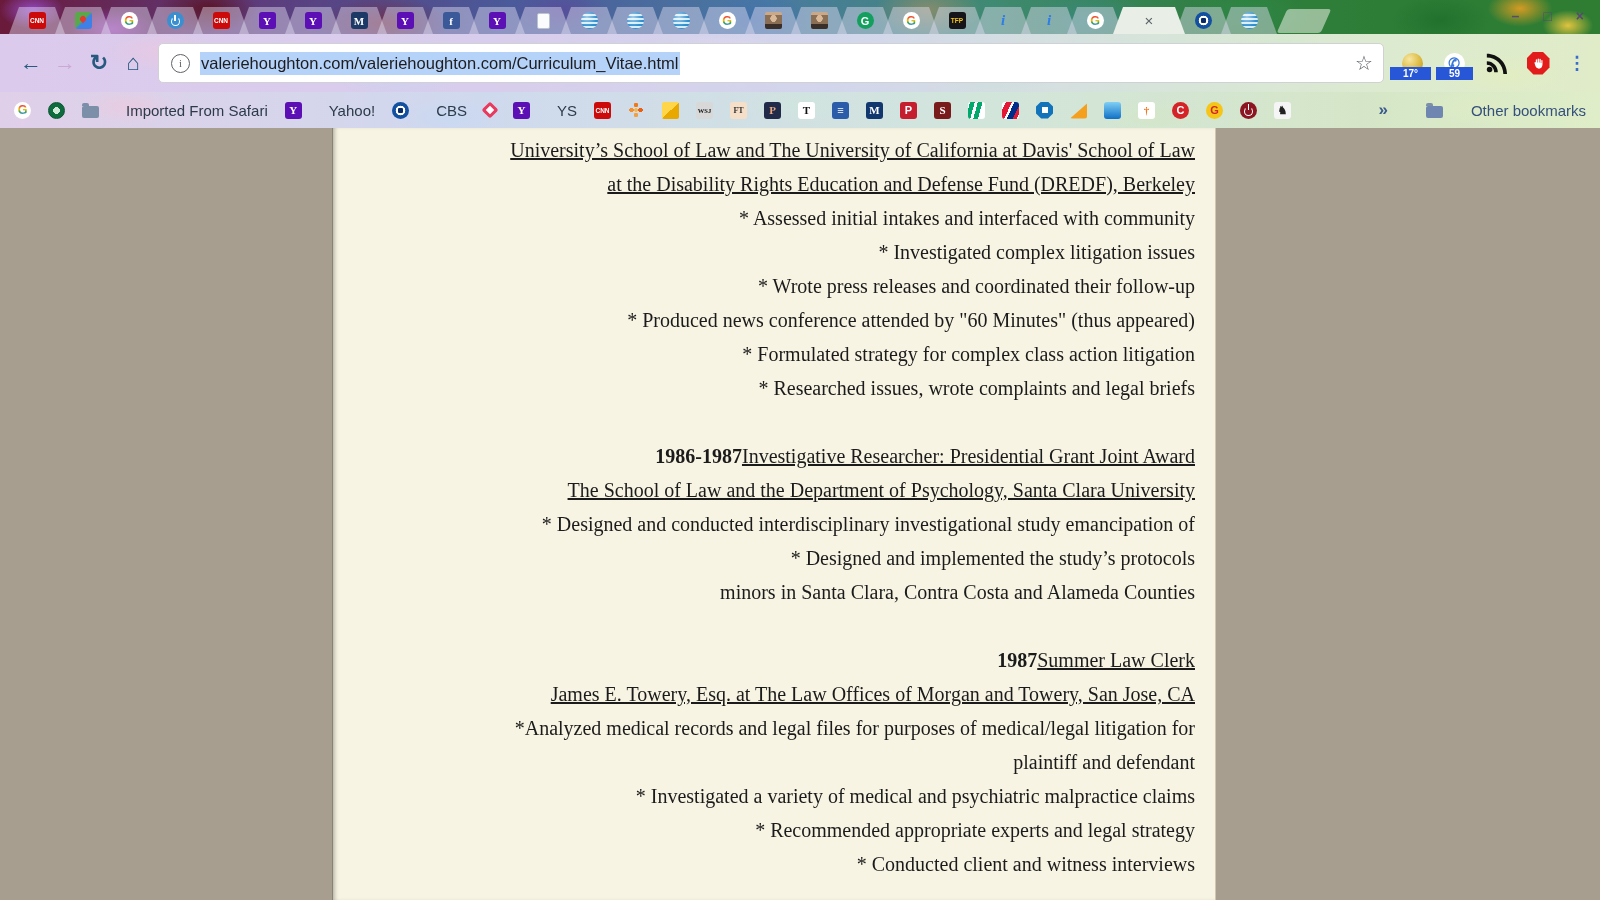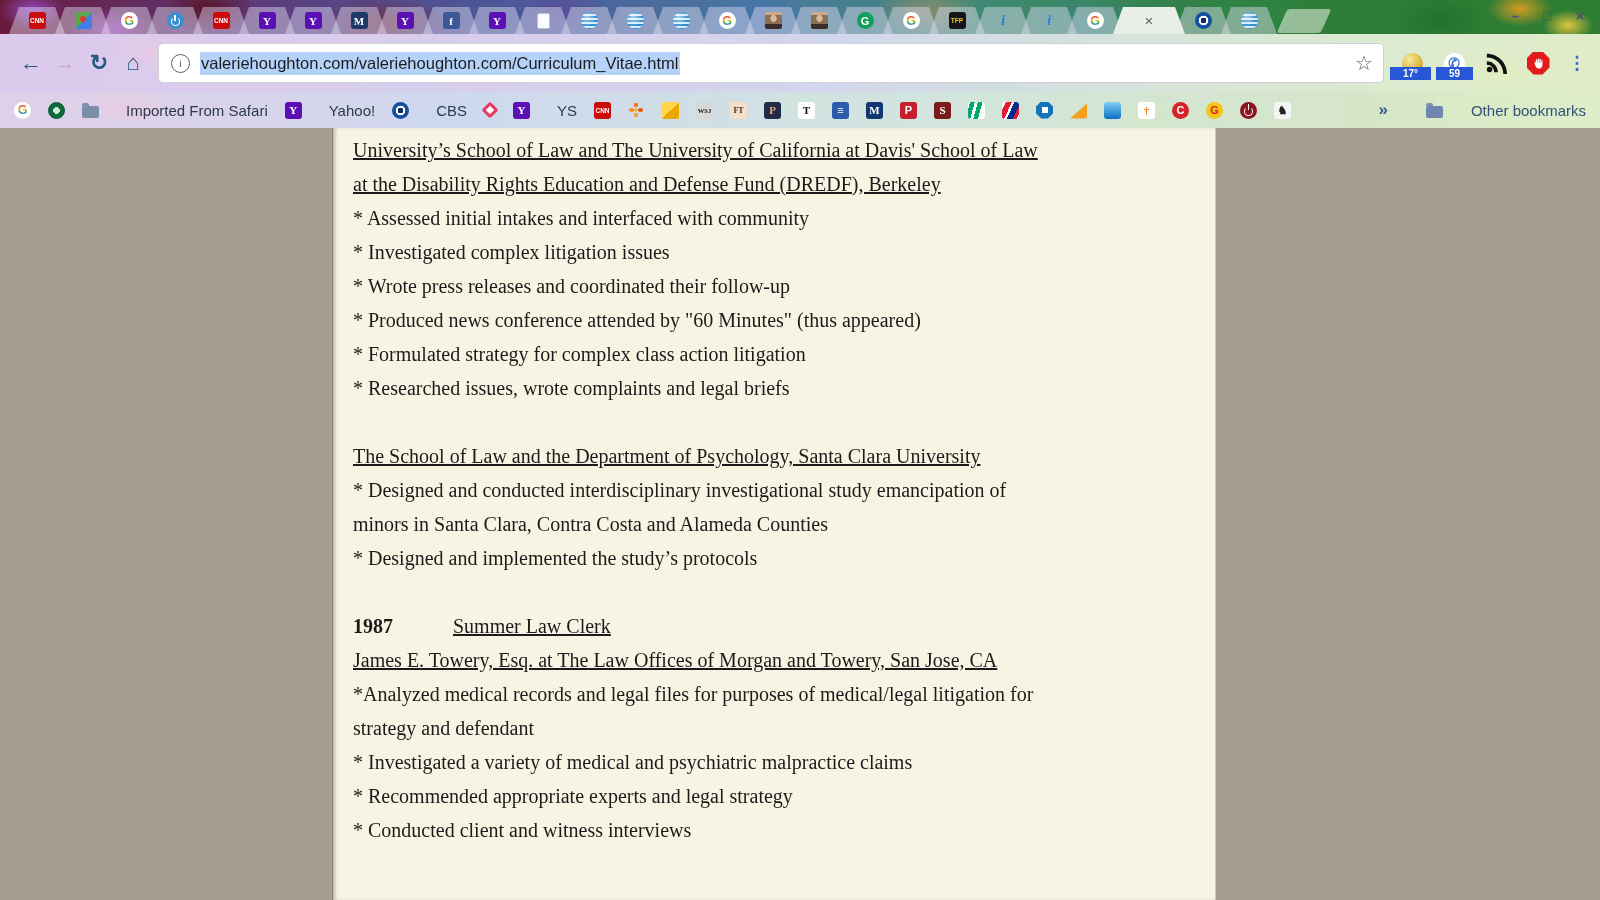--- a/index.html
+++ b/index.html
@@ -138,21 +138,21 @@
   .chevron{font:700 17px "Liberation Sans",sans-serif;color:#3a5a8c;cursor:pointer;}
   .other-bm{display:flex;align-items:center;gap:8px;cursor:pointer;padding-left:24px;}
   .other-bm .bm-label{color:#35507c;}
 
   
   .content{position:relative;height:772px;background:#a89e90;}
   .page{margin-left:332px;width:884px;height:100%;box-sizing:border-box;
     background:#f7f4e3;border-left:1px solid #8a8175;border-right:1px solid #cfc7ae;
     box-shadow:inset 4px 0 5px -3px rgba(0,0,0,.35);
     padding:5px 20px 0 20px;overflow:hidden;}
-  .cv-line{font:400 20px/34px "Liberation Serif",serif;color:#1b1b1b;white-space:nowrap;}
+  .cv-line{font:400 20px/34px "Liberation Serif",serif;color:#1b1b1b;white-space:nowrap;text-align:right;}
   .cv-line.gap{height:34px;}
   .cv-underline{text-decoration:underline;}
   .cv-year{font-weight:700;display:inline-block;}
 </style>
 </head>
 <body>
 
 <div class="browser">
 
   <div class="tabstrip">
@@ -403,29 +403,30 @@
       <div>
           <div class="cv-line cv-underline">University’s School of Law and The University of California at Davis' School of Law</div>
           <div class="cv-line cv-underline">at the Disability Rights Education and Defense Fund (DREDF), Berkeley</div>
           <div class="cv-line">* Assessed initial intakes and interfaced with community</div>
           <div class="cv-line">* Investigated complex litigation issues</div>
           <div class="cv-line">* Wrote press releases and coordinated their follow-up</div>
           <div class="cv-line">* Produced news conference attended by "60 Minutes" (thus appeared)</div>
           <div class="cv-line">* Formulated strategy for complex class action litigation</div>
           <div class="cv-line">* Researched issues, wrote complaints and legal briefs</div>
           <div class="cv-line gap"></div>
+          <div class="cv-line"><span class="cv-year" style="min-width: 132px;">1986-1987</span><span class="cv-underline">Investigative Researcher: Presidential Grant Joint Award</span></div>
           <div class="cv-line cv-underline">The School of Law and the Department of Psychology, Santa Clara University</div>
           <div class="cv-line">* Designed and conducted interdisciplinary investigational study emancipation of</div>
+          <div class="cv-line">* Designed and implemented the study’s protocols</div>
           <div class="cv-line">minors in Santa Clara, Contra Costa and Alameda Counties</div>
-          <div class="cv-line">* Designed and implemented the study’s protocols</div>
           <div class="cv-line gap"></div>
           <div class="cv-line"><span class="cv-year" style="min-width: 100px;">1987</span><span class="cv-underline">Summer Law Clerk</span></div>
           <div class="cv-line cv-underline">James E. Towery, Esq. at The Law Offices of Morgan and Towery, San Jose, CA</div>
           <div class="cv-line">*Analyzed medical records and legal files for purposes of medical/legal litigation for</div>
-          <div class="cv-line">strategy and defendant</div>
+          <div class="cv-line">plaintiff and defendant</div>
           <div class="cv-line">* Investigated a variety of medical and psychiatric malpractice claims</div>
           <div class="cv-line">* Recommended appropriate experts and legal strategy</div>
           <div class="cv-line">* Conducted client and witness interviews</div>
         </div>
     </div>
   </div>
 
 </div>
 
 </body></html>

